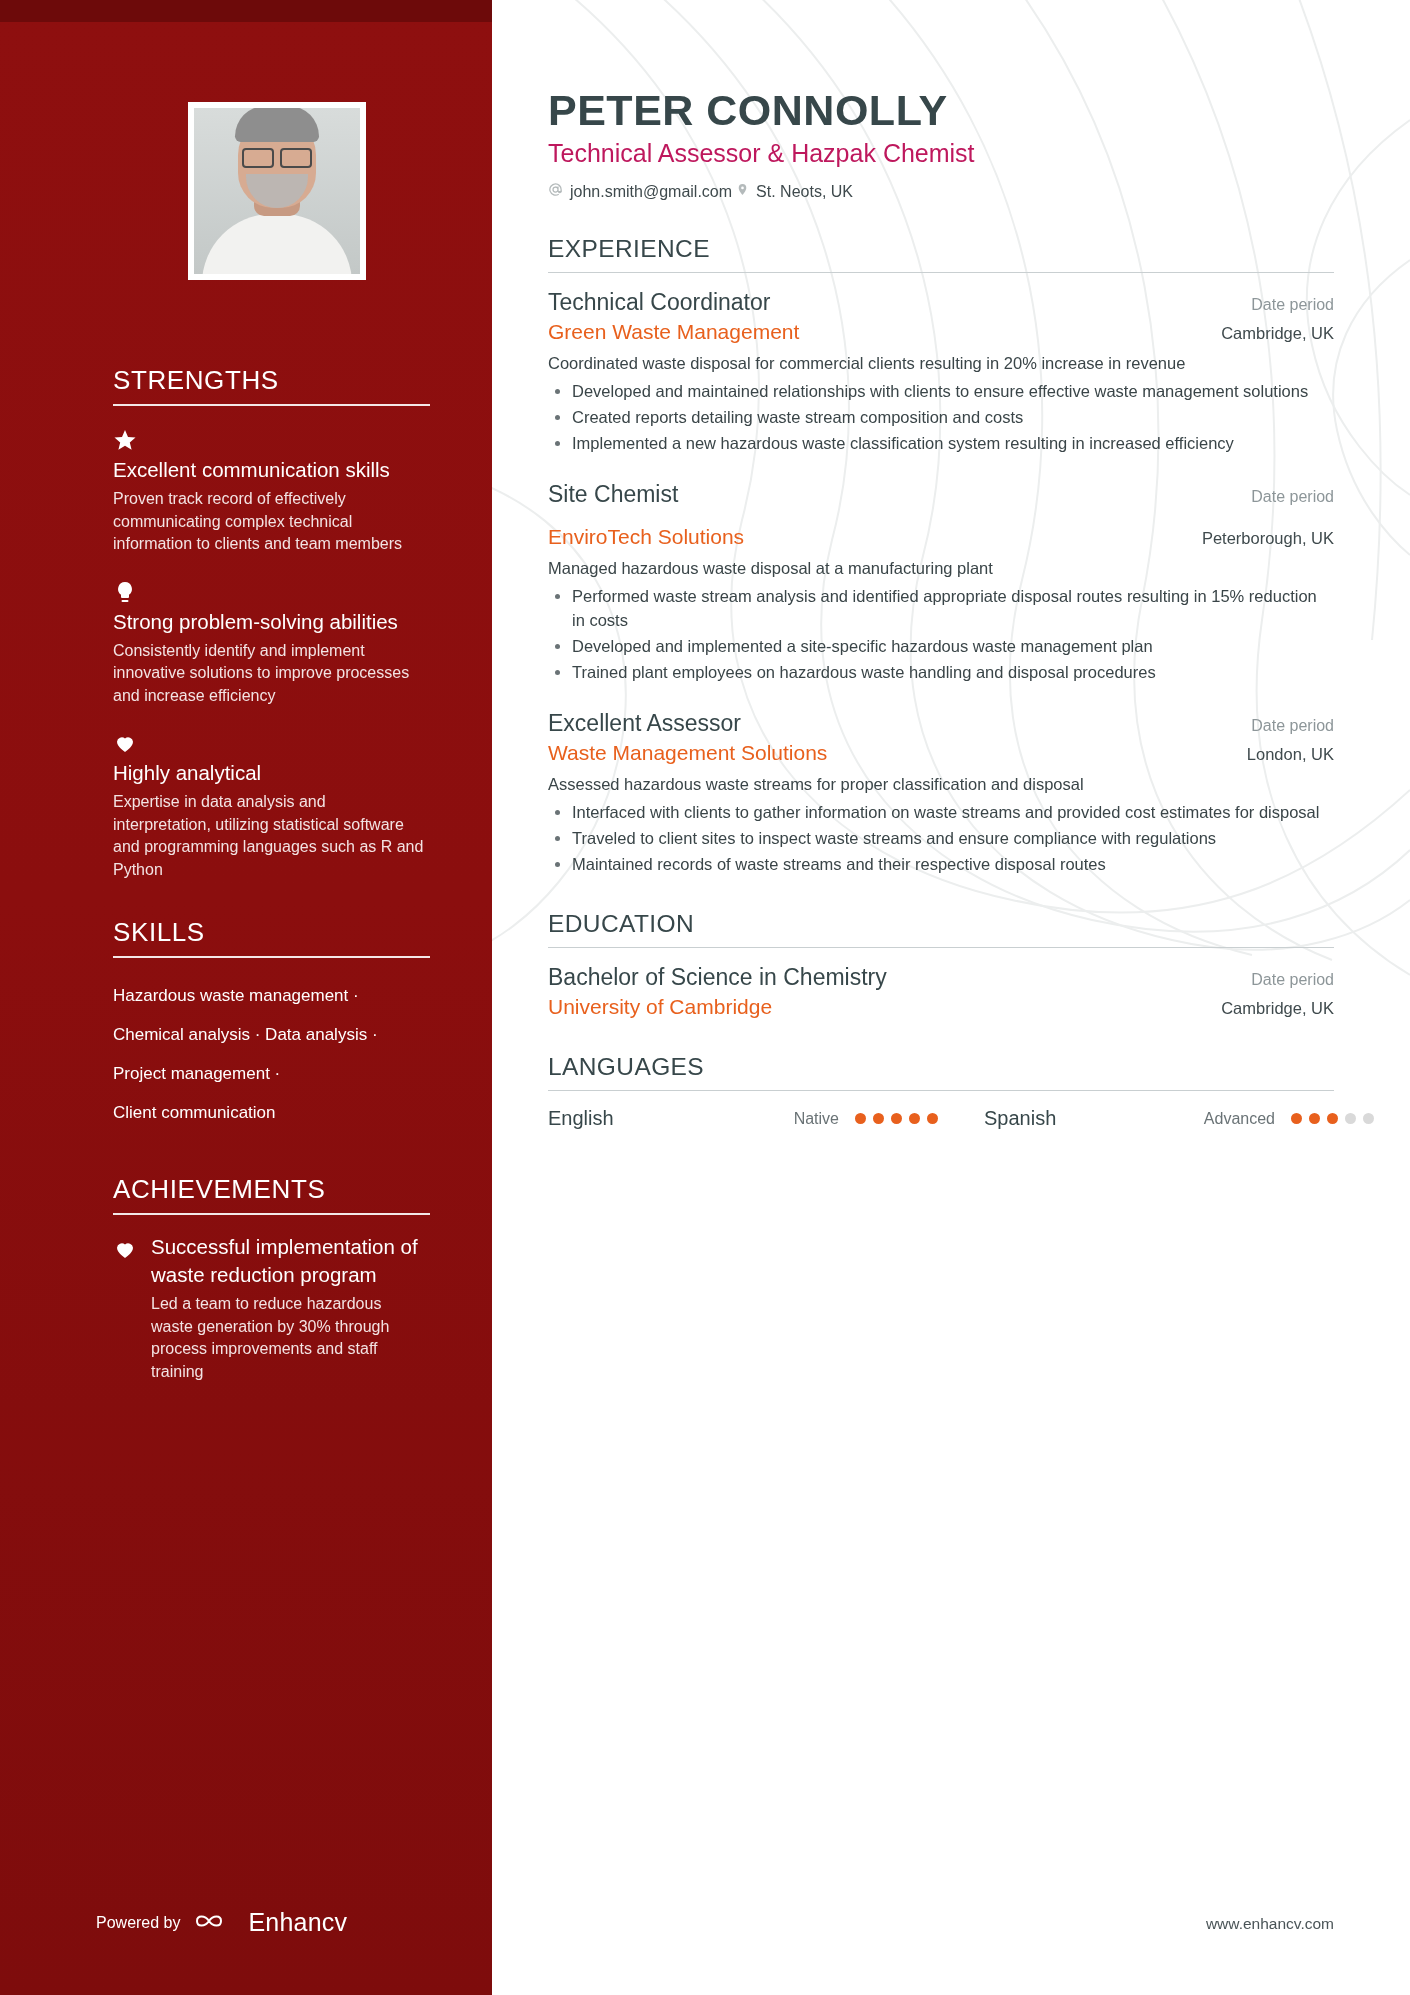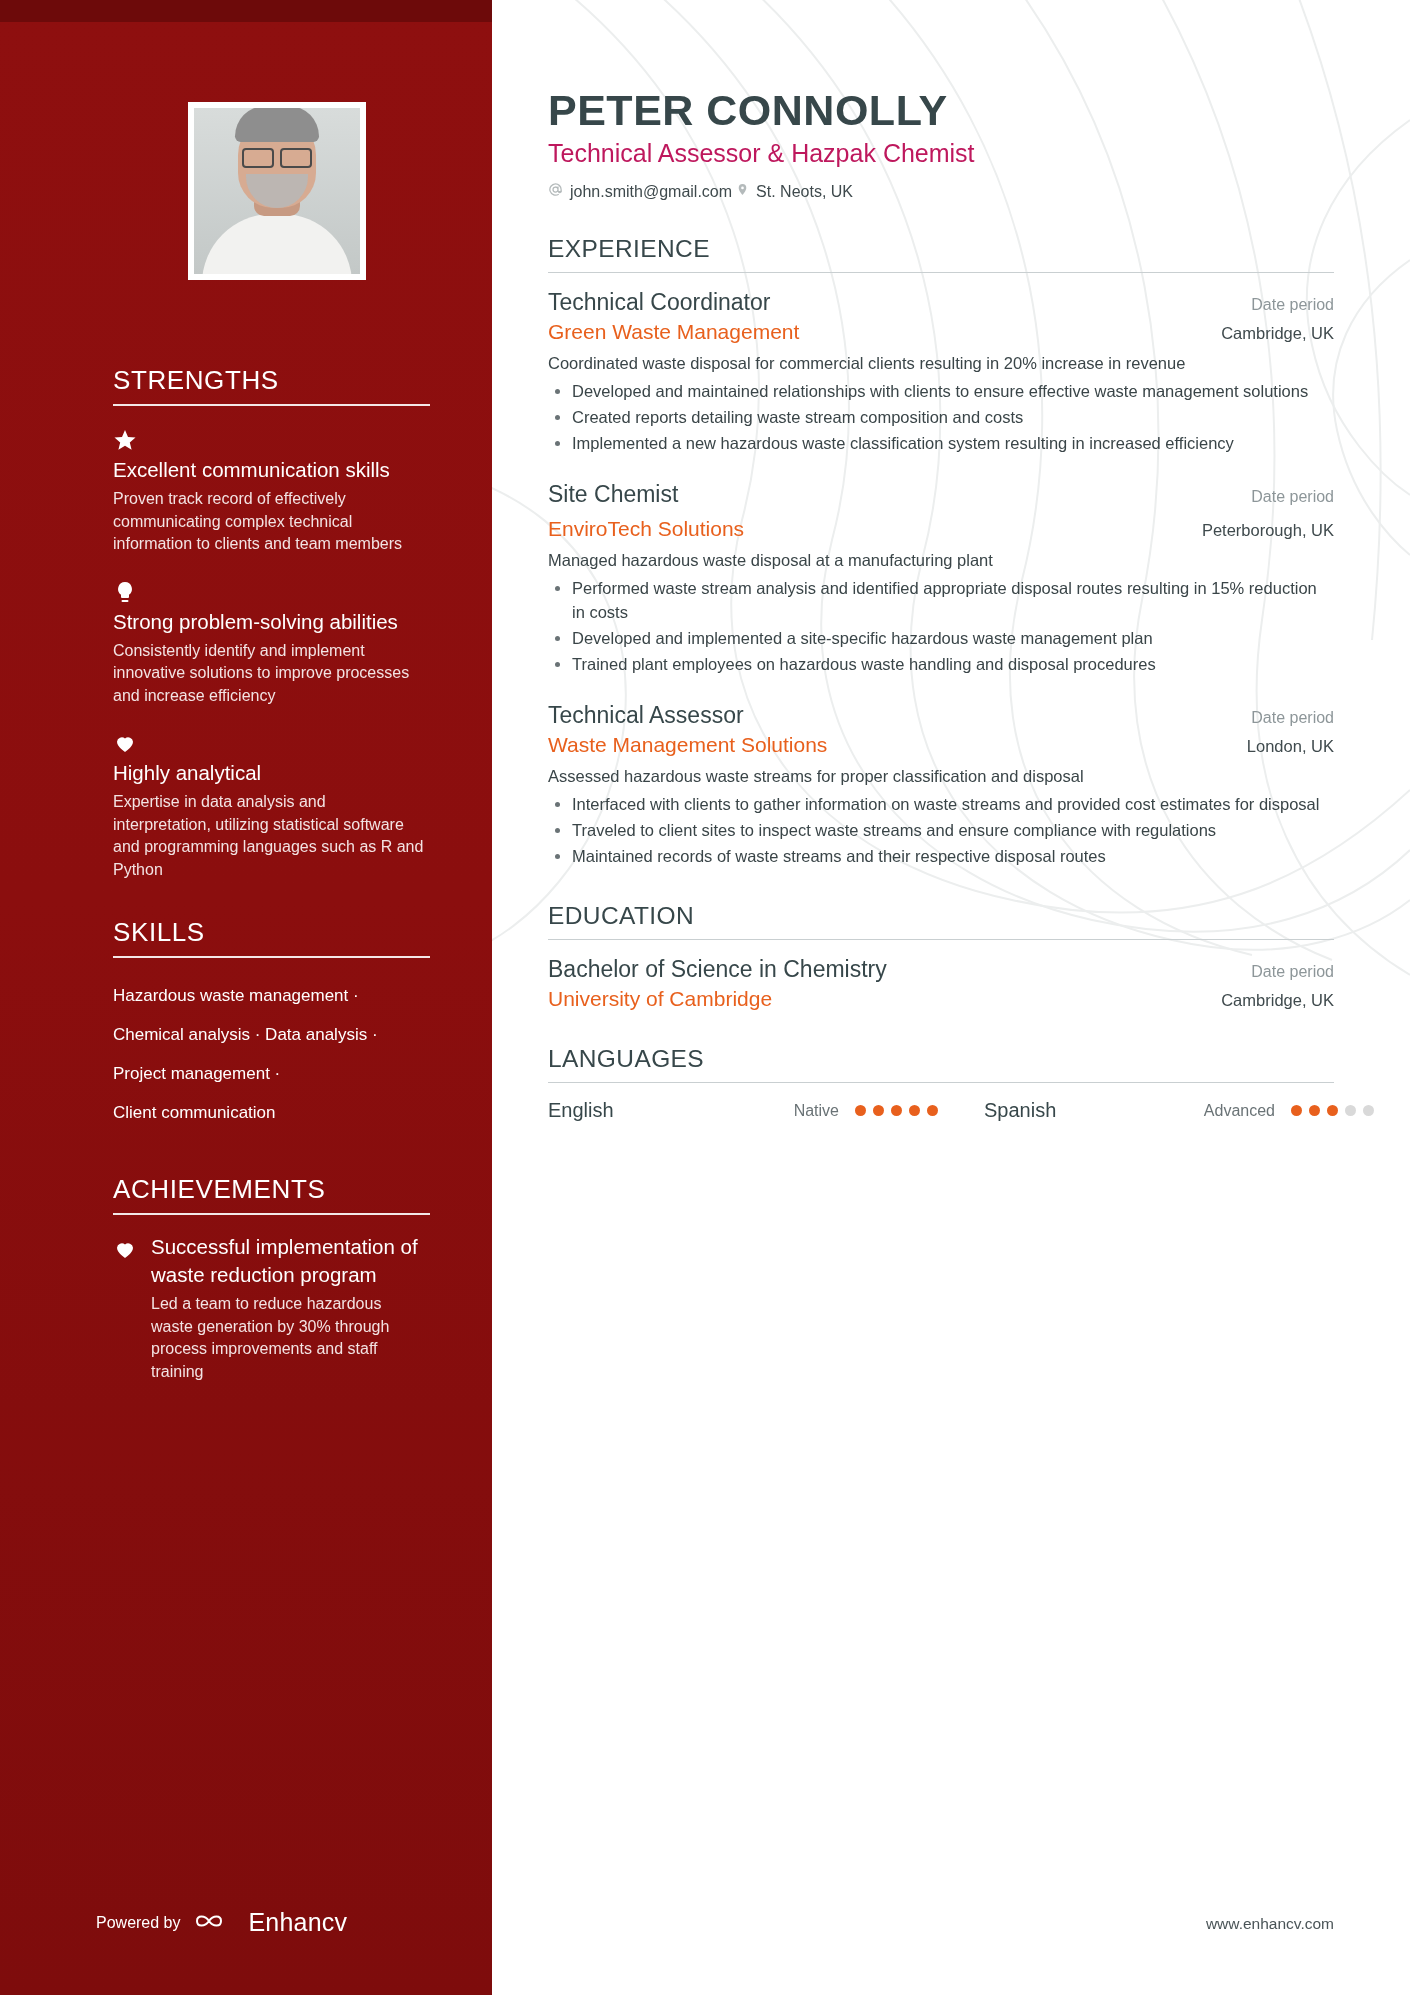--- a/index.html
+++ b/index.html
@@ -345,35 +345,35 @@
             <li>Created reports detailing waste stream composition and costs</li>
             <li>Implemented a new hazardous waste classification system resulting in increased efficiency</li>
           </ul>
         </div>
 
         <div class="job">
           <div class="job-row">
             <div class="job-title">Site Chemist</div>
             <div class="job-meta">Date period</div>
           </div>
-          <div class="job-row" style="margin-top:9px">
+          <div class="job-row" style="margin-top:17px">
             <div class="job-company">EnviroTech Solutions</div>
             <div class="job-loc">Peterborough, UK</div>
           </div>
           <div class="job-desc">Managed hazardous waste disposal at a manufacturing plant</div>
           <ul class="bullets">
             <li>Performed waste stream analysis and identified appropriate disposal routes resulting in 15% reduction in costs</li>
             <li>Developed and implemented a site-specific hazardous waste management plan</li>
             <li>Trained plant employees on hazardous waste handling and disposal procedures</li>
           </ul>
         </div>
 
         <div class="job">
           <div class="job-row">
-            <div class="job-title">Technical Assessor</div>
+            <div class="job-title">Excellent Assessor</div>
             <div class="job-meta">Date period</div>
           </div>
           <div class="job-row" style="margin-top:4px">
             <div class="job-company">Waste Management Solutions</div>
             <div class="job-loc">London, UK</div>
           </div>
           <div class="job-desc">Assessed hazardous waste streams for proper classification and disposal</div>
           <ul class="bullets">
             <li>Interfaced with clients to gather information on waste streams and provided cost estimates for disposal</li>
             <li>Traveled to client sites to inspect waste streams and ensure compliance with regulations</li>

